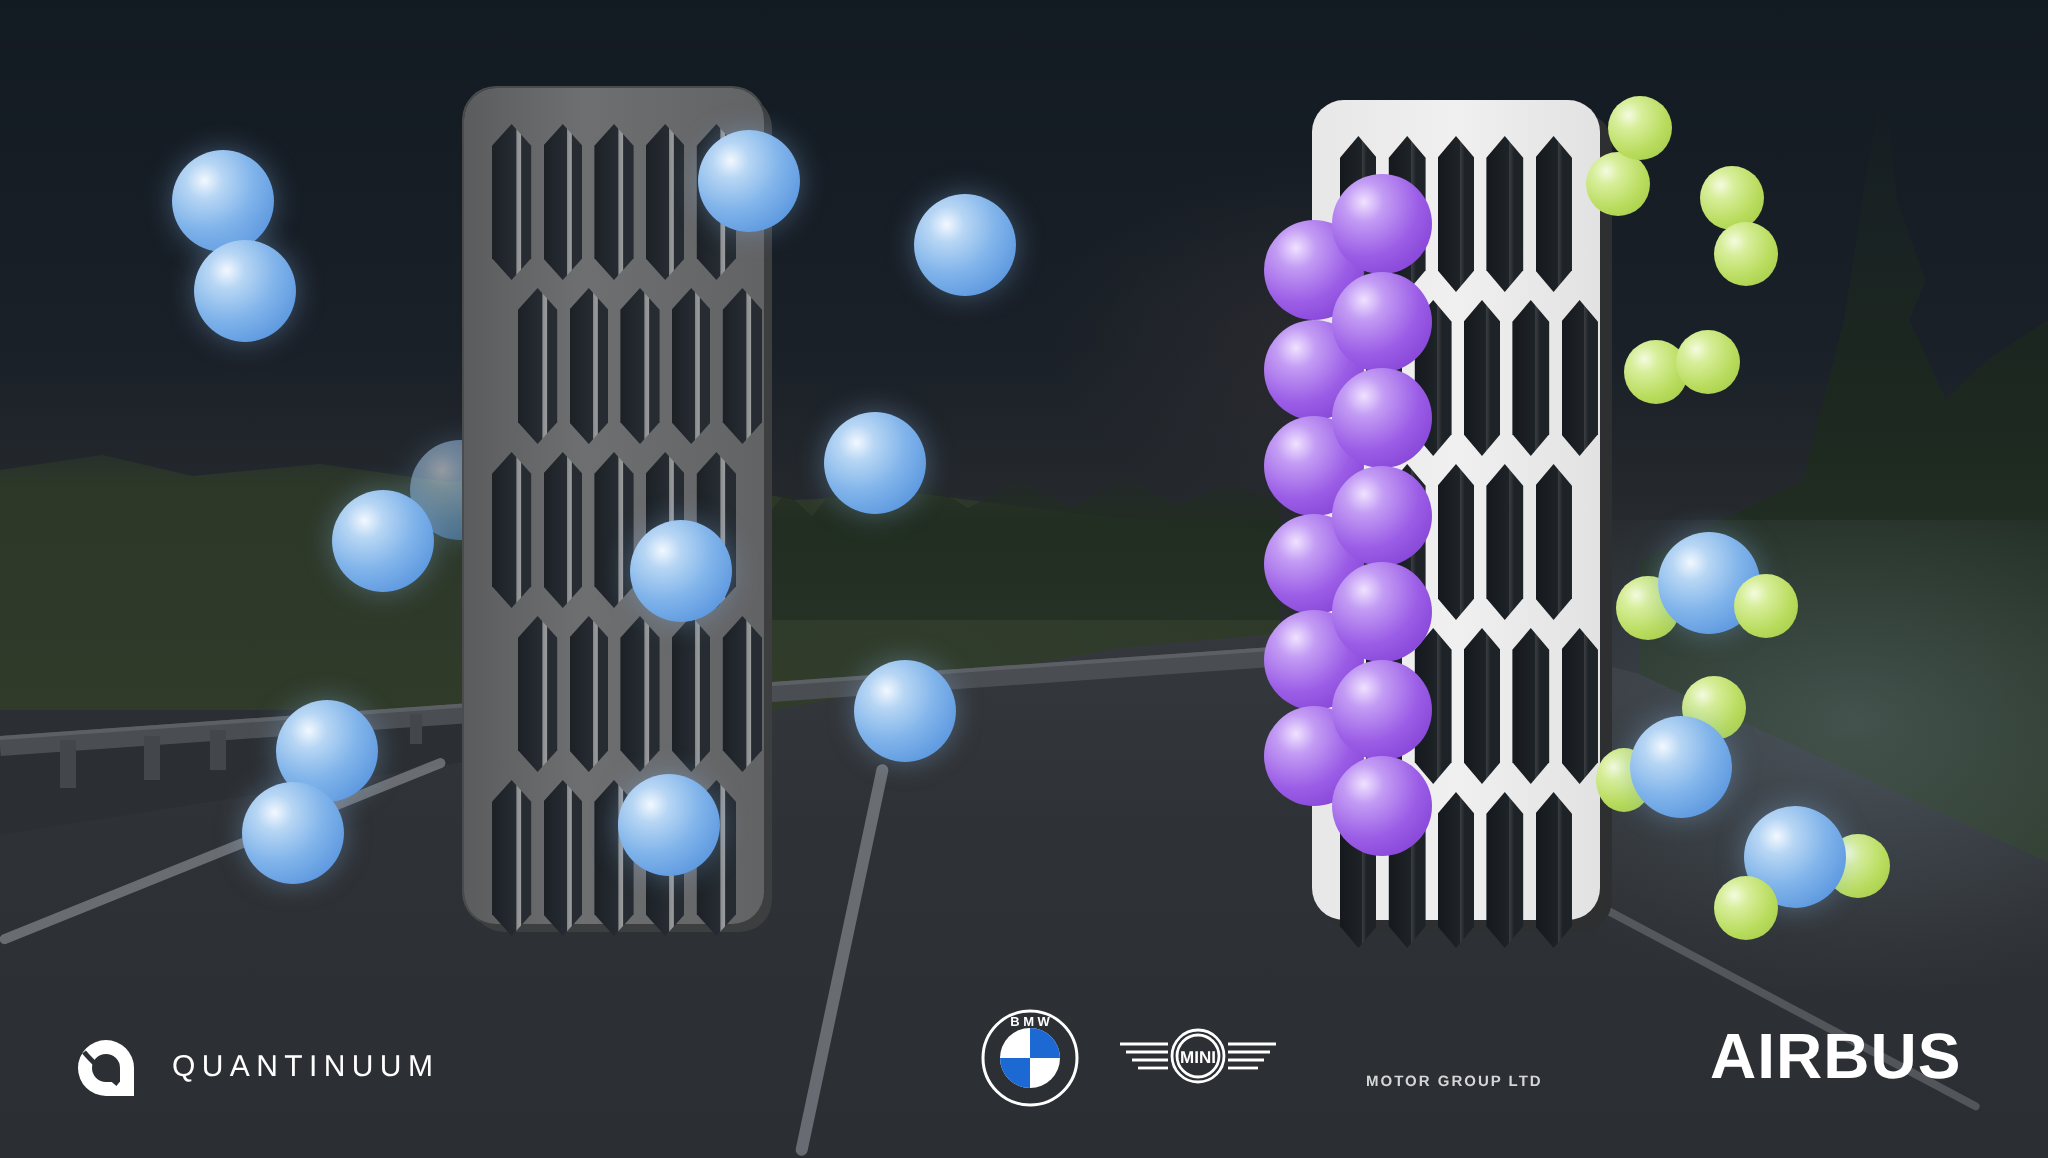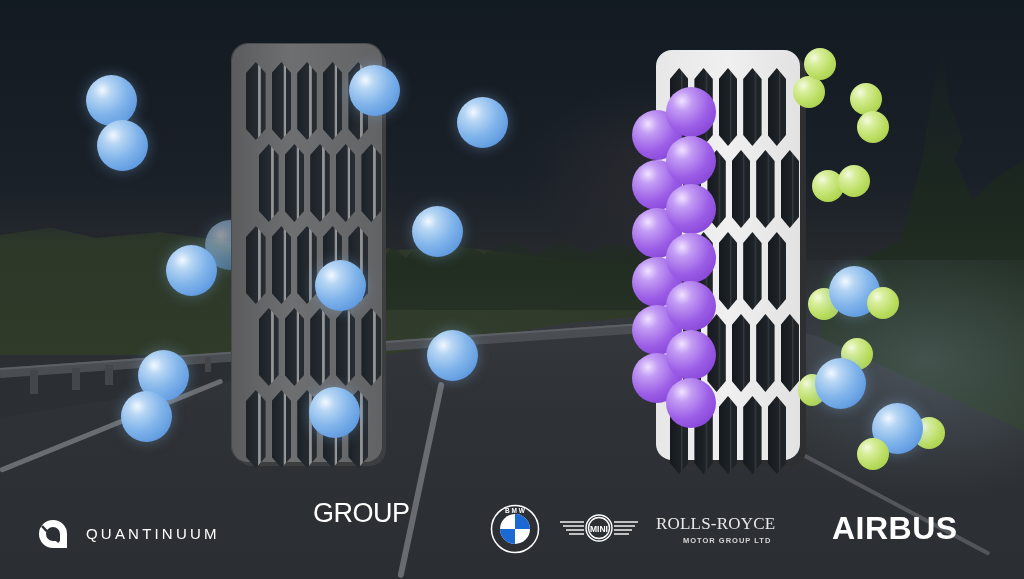--- a/index.html
+++ b/index.html
@@ -51,21 +51,21 @@
   
   .logos{position:absolute;left:0;top:498px;width:1024px;height:70px;}
   .logo{position:absolute;color:#fff;}
   .q-mark{position:absolute;left:37px;top:518px;width:32px;height:32px;}
   .q-text{left:86px;top:525px;font-size:15px;letter-spacing:3.2px;font-weight:400;}
   .bmwgroup{left:313px;top:500px;font-size:27px;line-height:26px;font-weight:400;letter-spacing:-0.5px;}
   .bmw-roundel{position:absolute;left:490px;top:504px;width:50px;height:50px;}
   .mini-logo{position:absolute;left:558px;top:513px;width:82px;height:30px;}
   .rr-main{left:656px;top:514px;font-size:17px;letter-spacing:0.2px;font-family:"Liberation Serif",serif;color:#e9e9e9;}
   .rr-sub{left:683px;top:536px;font-size:7.5px;letter-spacing:1px;font-weight:700;color:#d6d6d6;}
-  .airbus{left:832px;top:510px;font-size:32px;font-weight:700;letter-spacing:0.5px;}
+  .airbus{left:855px;top:510px;font-size:32px;font-weight:700;letter-spacing:0.5px;}
 </style>
 </head>
 <body>
 
 <div class="scene">
   <div class="sky-cloud"></div>
   <div class="forest-left"></div>
   <div class="treeline-mid"></div>
   <div class="forest-right"></div>
   <div class="road"></div>
@@ -195,21 +195,20 @@
 
   <div class="logos"></div>
 
   <svg class="q-mark" viewBox="0 0 32 32">
     <path d="M16 2 A14 14 0 0 0 2 16 A14 14 0 0 0 16 30 L30 30 L30 16 A14 14 0 0 0 16 2 Z M16 9 A7 7 0 0 1 23 16 L23 23 L16 23 A7 7 0 0 1 9 16 A7 7 0 0 1 16 9 Z" fill="#fff"></path>
     <path d="M5 8 Q10 14 22 24" stroke="#2c2f35" stroke-width="2.5" fill="none"></path>
   </svg>
   <div class="logo q-text">QUANTINUUM</div>
 
   <div class="logo bmwgroup">
-    <div>GROUP</div>
   </div>
 
   <svg class="bmw-roundel" viewBox="0 0 50 50">
     <circle cx="25" cy="25" r="23.5" fill="none" stroke="#fff" stroke-width="1.5"></circle>
     <circle cx="25" cy="25" r="15" fill="#fff"></circle>
     <path d="M25 25 L25 10 A15 15 0 0 1 40 25 Z" fill="#1c69d4"></path>
     <path d="M25 25 L10 25 A15 15 0 0 0 25 40 Z" fill="#1c69d4"></path>
     <text x="25" y="9" font-size="6.5" fill="#fff" text-anchor="middle" font-family="Liberation Sans, sans-serif" font-weight="700">B M W</text>
   </svg>
 
@@ -222,17 +221,16 @@
       <line x1="56" y1="9" x2="80" y2="9"></line>
         <line x1="56" y1="13" x2="77" y2="13"></line>
         <line x1="56" y1="17" x2="74" y2="17"></line>
         <line x1="56" y1="21" x2="71" y2="21"></line>
       <circle cx="41" cy="15" r="13"></circle>
       <circle cx="41" cy="15" r="10.5"></circle>
     </g>
     <text x="41" y="18.5" font-size="8.5" fill="#fff" text-anchor="middle" font-family="Liberation Sans, sans-serif" font-weight="700">MINI</text>
   </svg>
 
-  <div class="logo rr-main">ROLLS-ROYCE</div>
   <div class="logo rr-sub">MOTOR GROUP LTD</div>
 
   <div class="logo airbus">AIRBUS</div>
 </div>
 
 </body></html>

